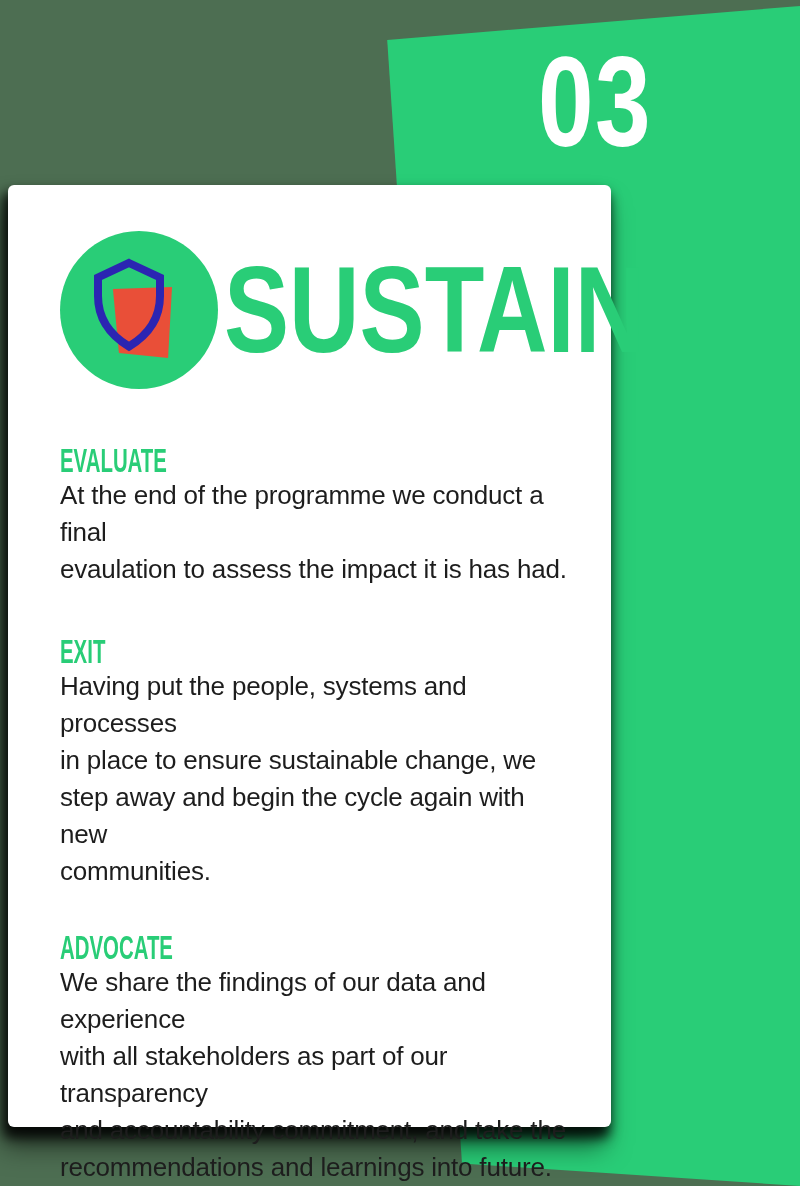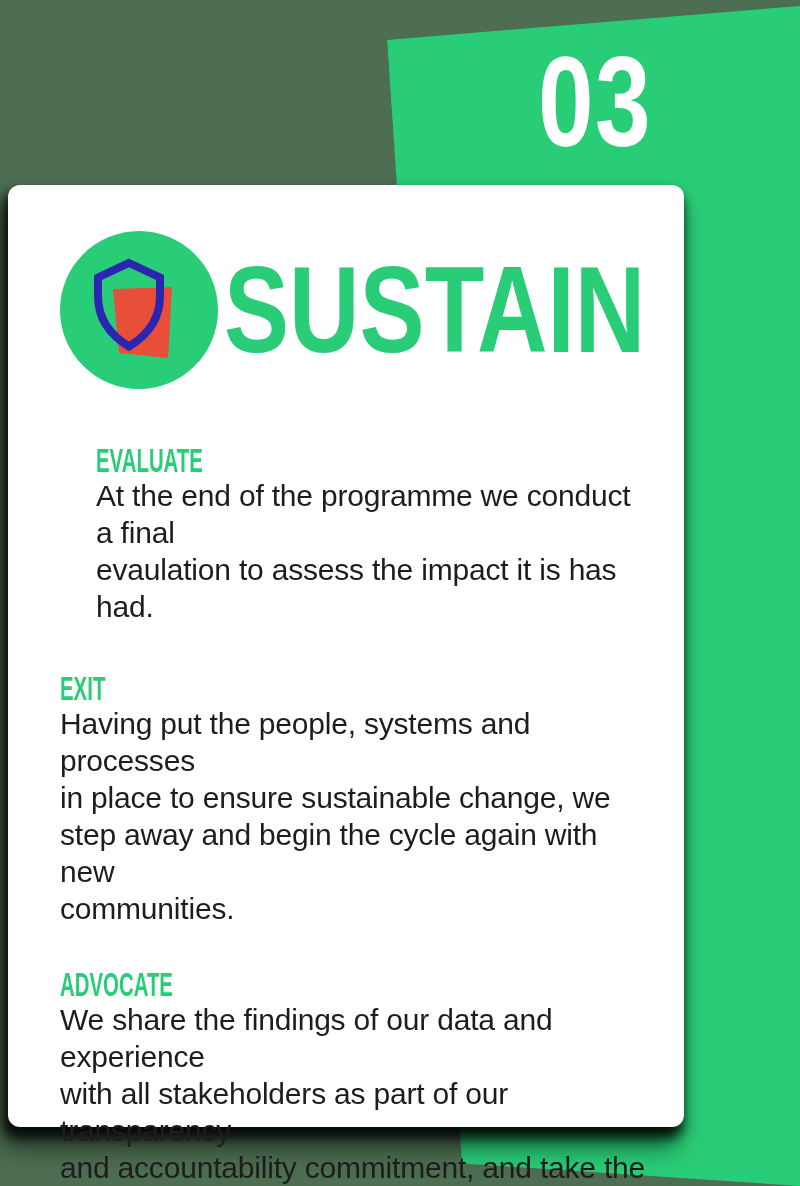--- a/index.html
+++ b/index.html
@@ -31,26 +31,26 @@
     transform: scaleX(0.78);
     transform-origin: left top;
     white-space: nowrap;
   }
 
   
   .card {
     position: absolute;
     left: 8px;
     top: 185px;
-    width: 676px;
+    width: 603px;
     height: 942px;
     box-sizing: border-box;
     padding: 46px 36px 0 52px;
     background: var(--card_white, #ffffff);
-    border-radius: 12px;
+    border-radius: 6px;
     box-shadow: -3px 9px 12px 2px rgba(0,0,0,0.85), -6px 20px 26px rgba(0,0,0,0.5);
   }
 
   .header-row { display: flex; align-items: center; }
 
   .icon-wrap { position: relative; width: 158px; height: 158px; flex: none; }
   .icon-circle {
     position: absolute; inset: 0;
     border-radius: 50%;
     background: var(--accent_green, #29cd77);
@@ -76,27 +76,27 @@
   .section-heading {
     font-size: 34px;
     line-height: 1;
     font-weight: bold;
     color: var(--accent_green, #29cd77);
     transform: scaleX(0.60);
     transform-origin: left top;
     white-space: nowrap;
   }
   .section-body {
-    font-size: 30px;
+    font-size: 26px;
     line-height: 37px;
     letter-spacing: -0.2px;
     color: var(--body_text, #1d1d1d);
     white-space: pre-line;
   }
-  .section-evaluate { margin-top: 54px; margin-left: 36px; }
+  .section-evaluate { margin-top: 54px; }
   .section-exit     { margin-top: 46px; }
   .section-advocate { margin-top: 40px; }
 </style>
 </head>
 <body>
 
 <div id="stage">
 
   <div class="backdrop">
     <div class="banner-number">03</div>

